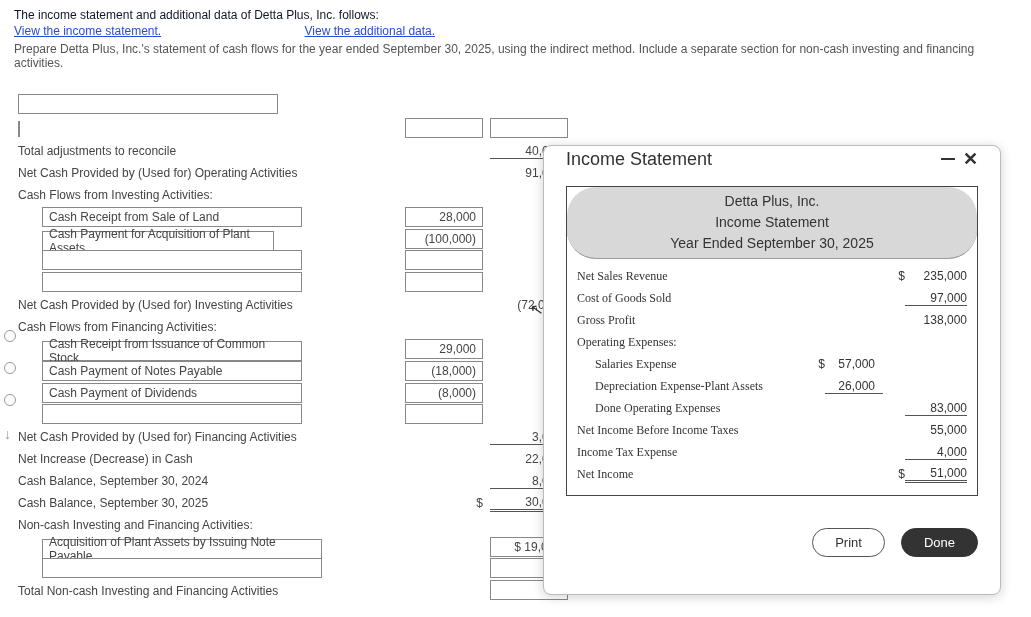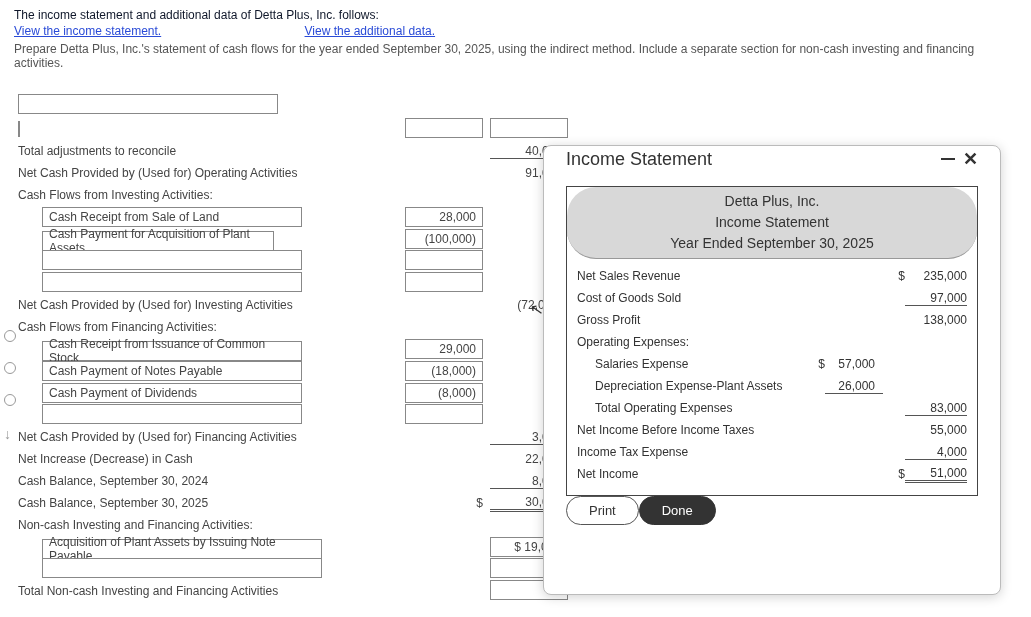--- a/index.html
+++ b/index.html
@@ -90,30 +90,30 @@
     background:#d8d8d8;
     text-align:center;
     padding: 4px 0;
     font-size:14px;
     border-bottom:1px solid #999;
     border-radius:29px;
   }
   .is-header div { line-height:1.5; }
   .is-body { padding: 6px 10px 10px; }
   .is-row { display:flex; align-items:center; height:22px; font-size:12px; }
-  .is-lbl { flex:1; }
+  .is-lbl { flex:1;font-family:Liberation Serif, serif; }
   .is-lbl.indent { padding-left:18px; }
   .is-c1 { width:22px; text-align:right; }
   .is-v1 { width:58px; text-align:right; padding-right:8px; }
   .is-c2 { width:22px; text-align:right; }
   .is-v2 { width:62px; text-align:right; }
   .is-ul { border-bottom:1px solid #555; }
   .is-dul { border-bottom:3px double #555; }
 
-  .modal-btns { display:flex; justify-content:flex-start; gap:0; margin-top:0; }
+  .modal-btns { display:flex; justify-content:flex-end; gap:16px; margin-top:32px; }
   .btn { padding:6px 22px; border-radius:16px; font-size:13px; cursor:pointer; }
   .btn-print { background:#fff; border:1.5px solid #555; color:#333; }
   .btn-done { background:#333; border:1.5px solid #333; color:#fff; }
 
   .cursor-ptr {
     position:absolute; left:530px; top:300px;
     font-size:16px; color:#333; transform:rotate(-10deg);
   }
 
   
@@ -305,21 +305,21 @@
             <div class="is-v2"></div>
         </div>
         <div class="is-row">
           <div class="is-lbl indent">Depreciation Expense-Plant Assets</div>
           <div class="is-c1"></div>
           <div class="is-v1 is-ul">26,000</div>
           <div class="is-c2"></div>
             <div class="is-v2"></div>
         </div>
         <div class="is-row">
-          <div class="is-lbl indent">Total Operating Expenses</div>
+          <div class="is-lbl indent">Done Operating Expenses</div>
           <div class="is-c1"></div>
             <div class="is-v1"></div>
             <div class="is-c2"></div>
           <div class="is-v2 is-ul">83,000</div>
         </div>
         <div class="is-row">
           <div class="is-lbl">Net Income Before Income Taxes</div>
           <div class="is-c1"></div>
             <div class="is-v1"></div>
             <div class="is-c2"></div>

